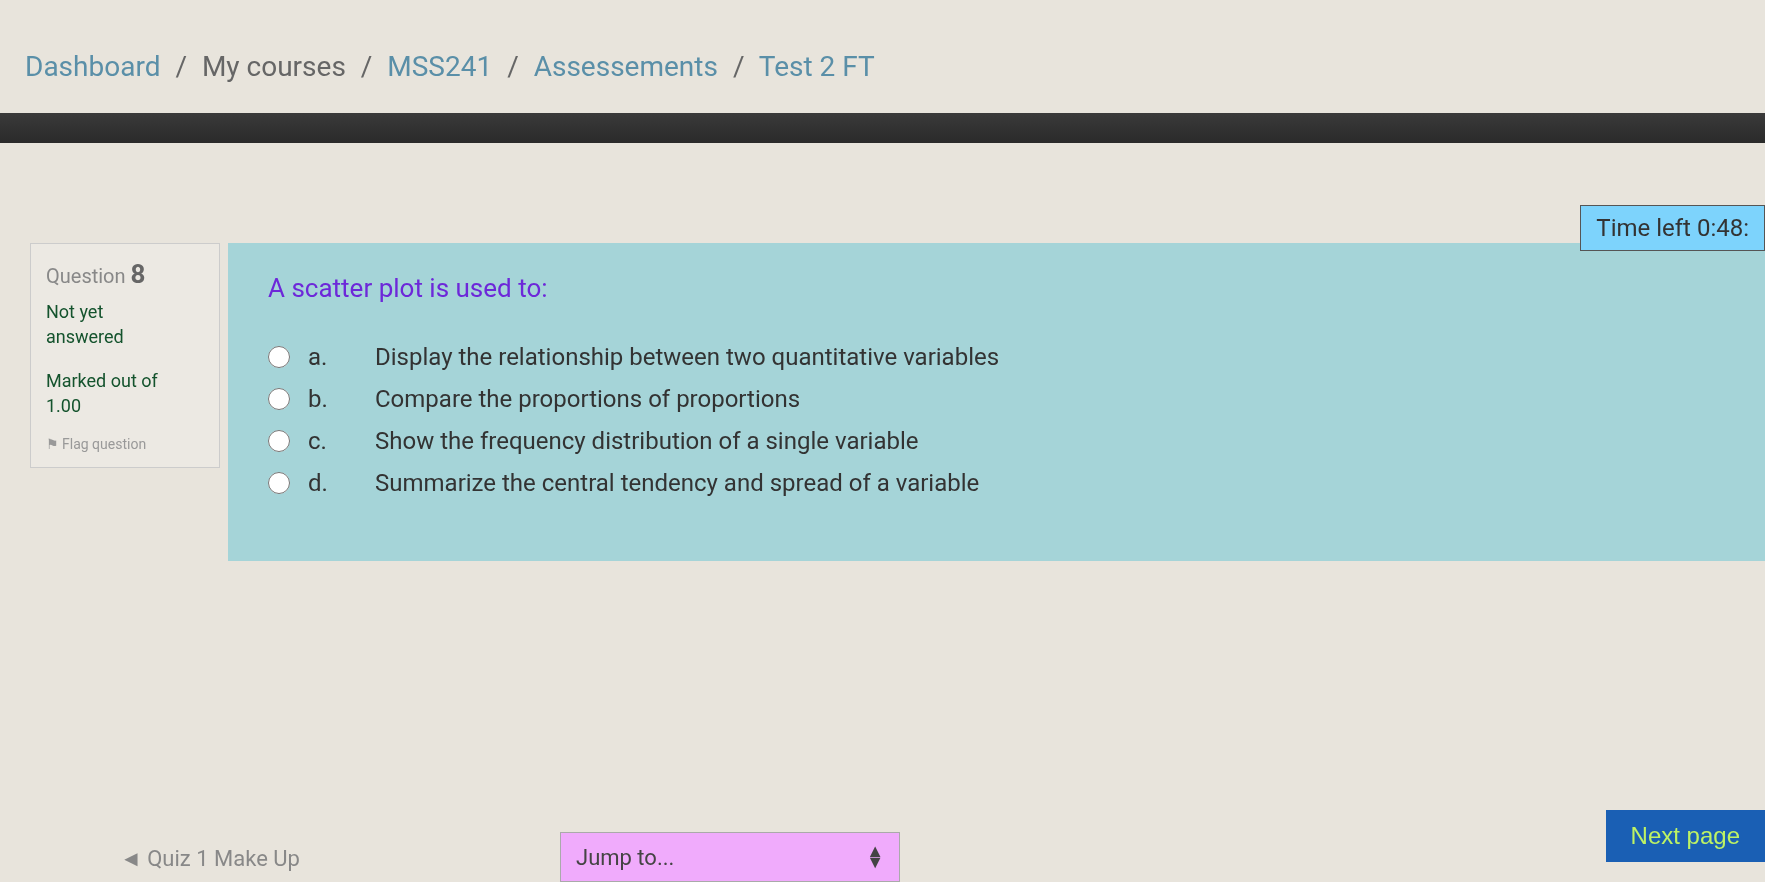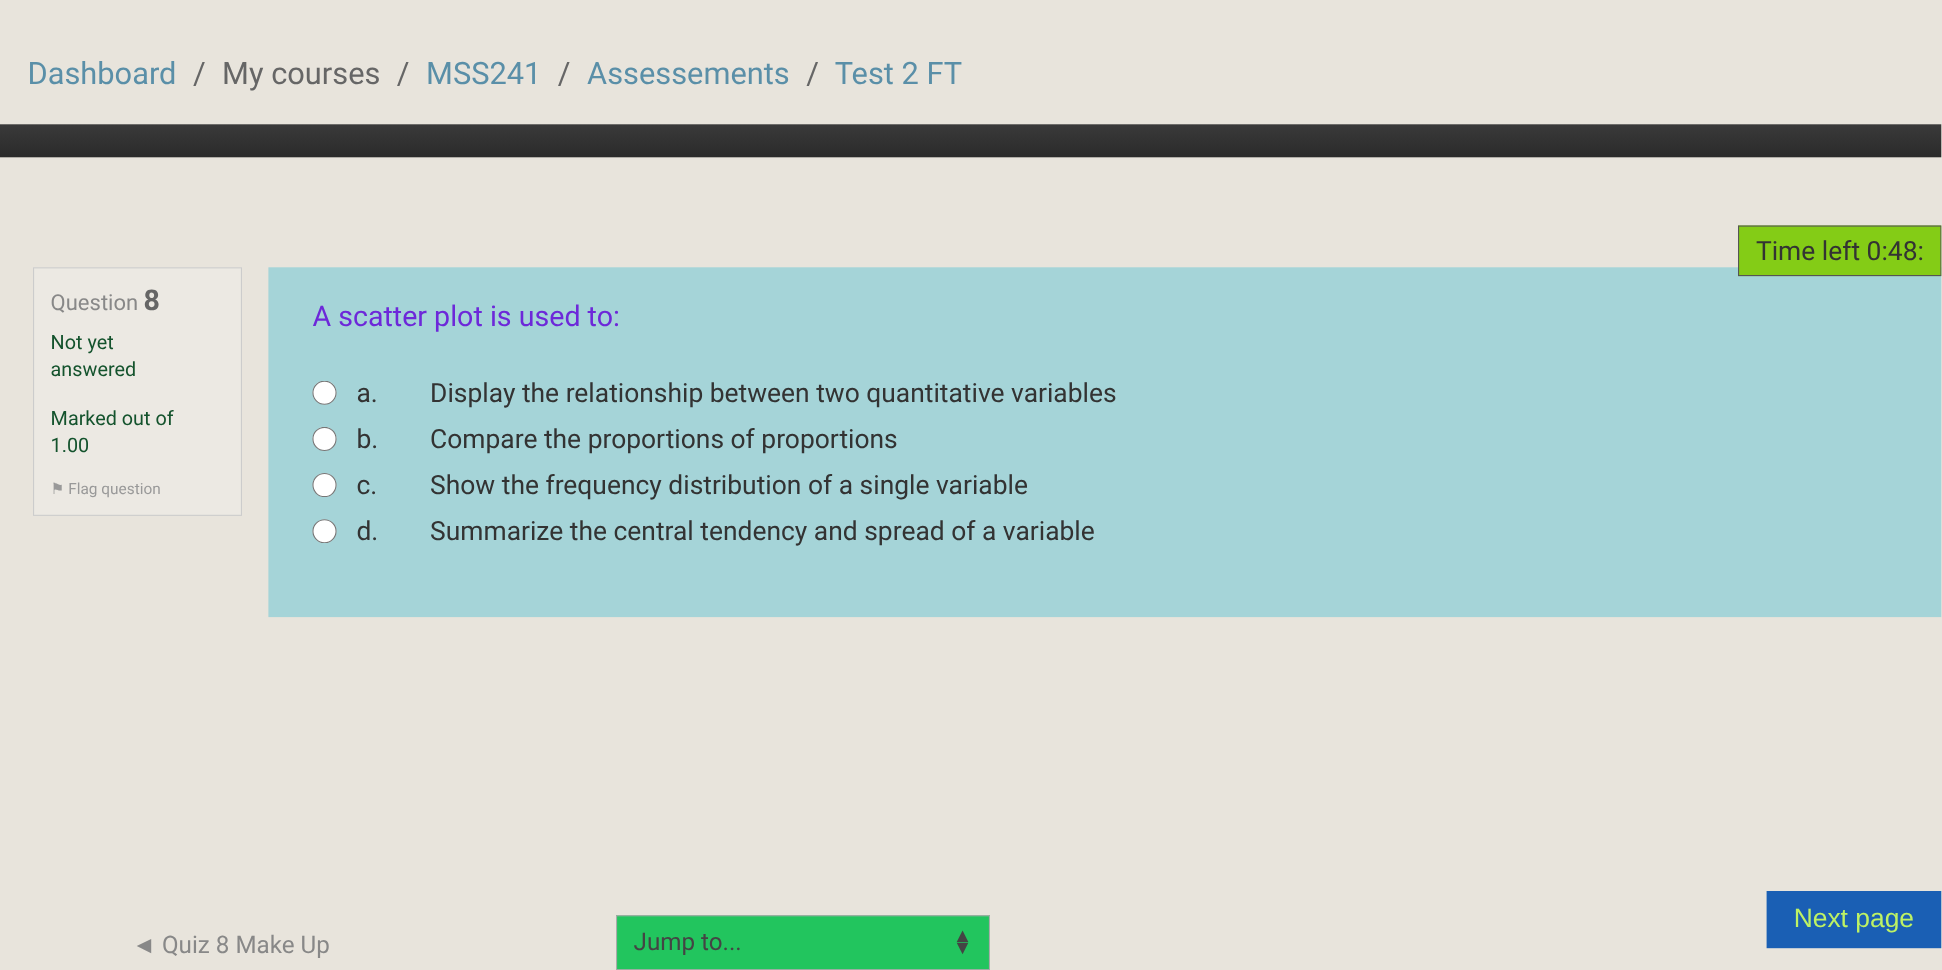--- a/index.html
+++ b/index.html
@@ -39,26 +39,26 @@
       margin-bottom: 30px;
     }
     .timer-box {
       position: absolute;
       right: 0;
       top: 205px;
       border: 1px solid #555;
       padding: 8px 15px;
       font-size: 24px;
       color: #333;
-      background: #84cc16;
+      background: #7dd3fc;
     }
     .content-area {
       display: flex;
       padding: 70px 0 0 30px;
-      gap: 24px;
+      gap: 8px;
       align-items: flex-end;
     }
     .question-info {
       width: 190px;
       border: 1px solid #ccc;
       padding: 15px;
       background: rgba(255,255,255,0.2);
       flex-shrink: 0;
       align-self: flex-start;
     }
@@ -132,21 +132,21 @@
       left: 120px;
       bottom: 10px;
     }
     .jump-select {
       position: absolute;
       left: 560px;
       bottom: 0;
       width: 340px;
       height: 50px;
       border: 1px solid #aaa;
-      background: #22c55e;
+      background: #f0abfc;
       display: flex;
       align-items: center;
       justify-content: space-between;
       padding: 0 15px;
       font-size: 22px;
       color: #444;
       cursor: pointer;
     }
     .jump-select .arrows {
       font-size: 18px;
@@ -222,21 +222,21 @@
     <label class="answer-row">
       <input type="radio" name="q8" style="">
       <span class="letter">d.</span>
       <span class="text">Summarize the central tendency and spread of a variable</span>
     </label>
   </div>
 </div>
 
 <div class="bottom-nav">
   <span class="prev-link">
-    ◄ <span>Quiz 8 Make Up</span>
+    ◄ <span>Quiz 1 Make Up</span>
   </span>
   <div class="jump-select">
     <span>Jump to...</span>
     <span class="arrows">
       <span>▲</span>
         <span>▼</span>
     </span>
   </div>
   <button class="next-btn">Next page</button>
 </div>

